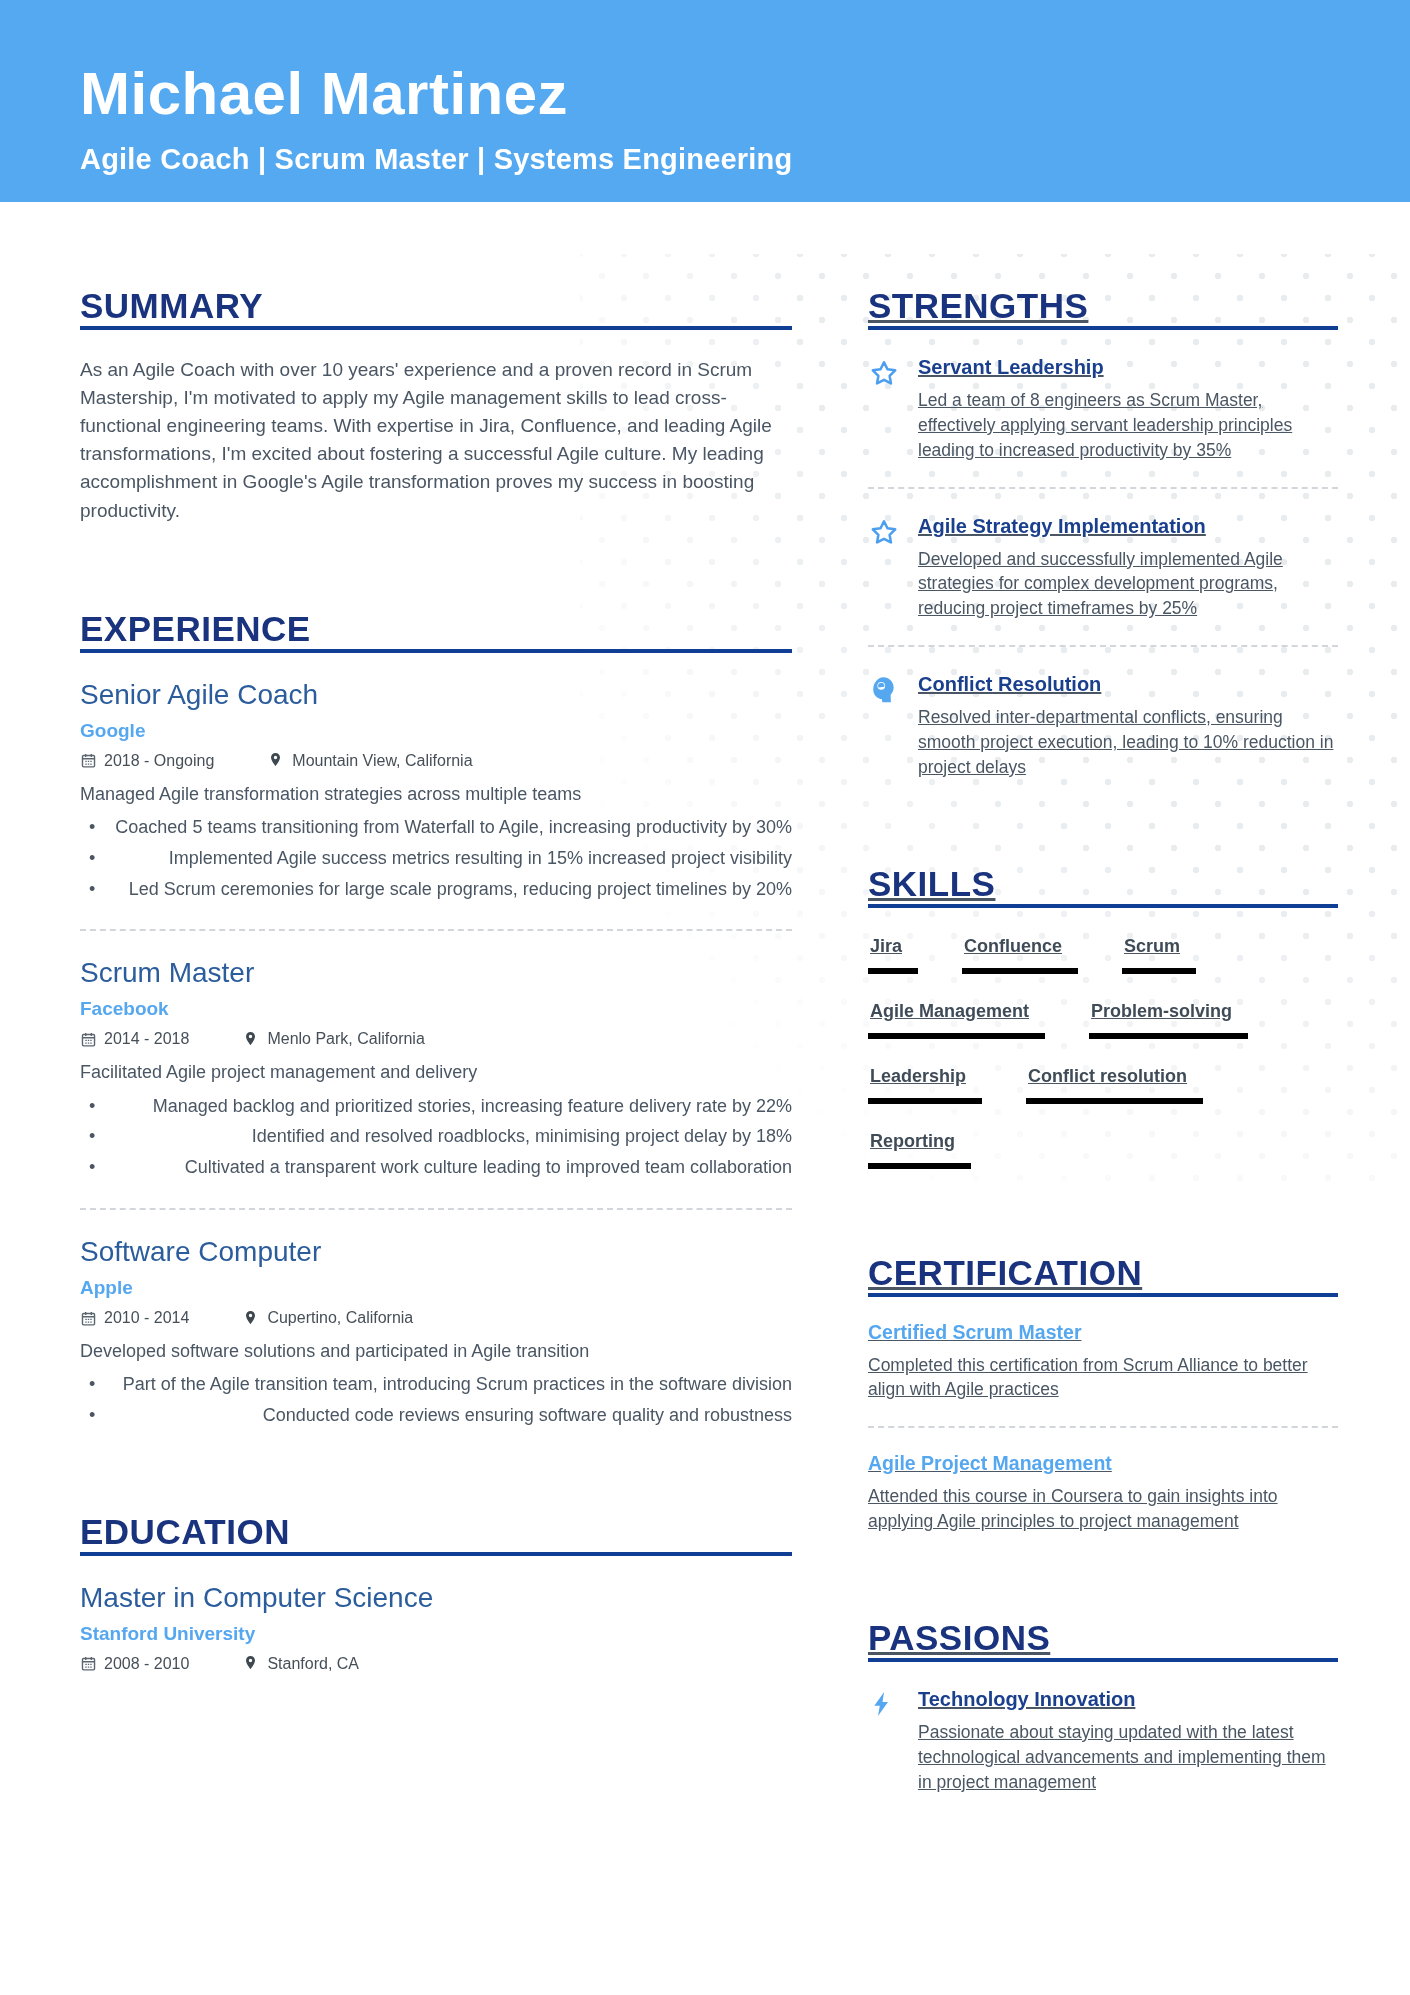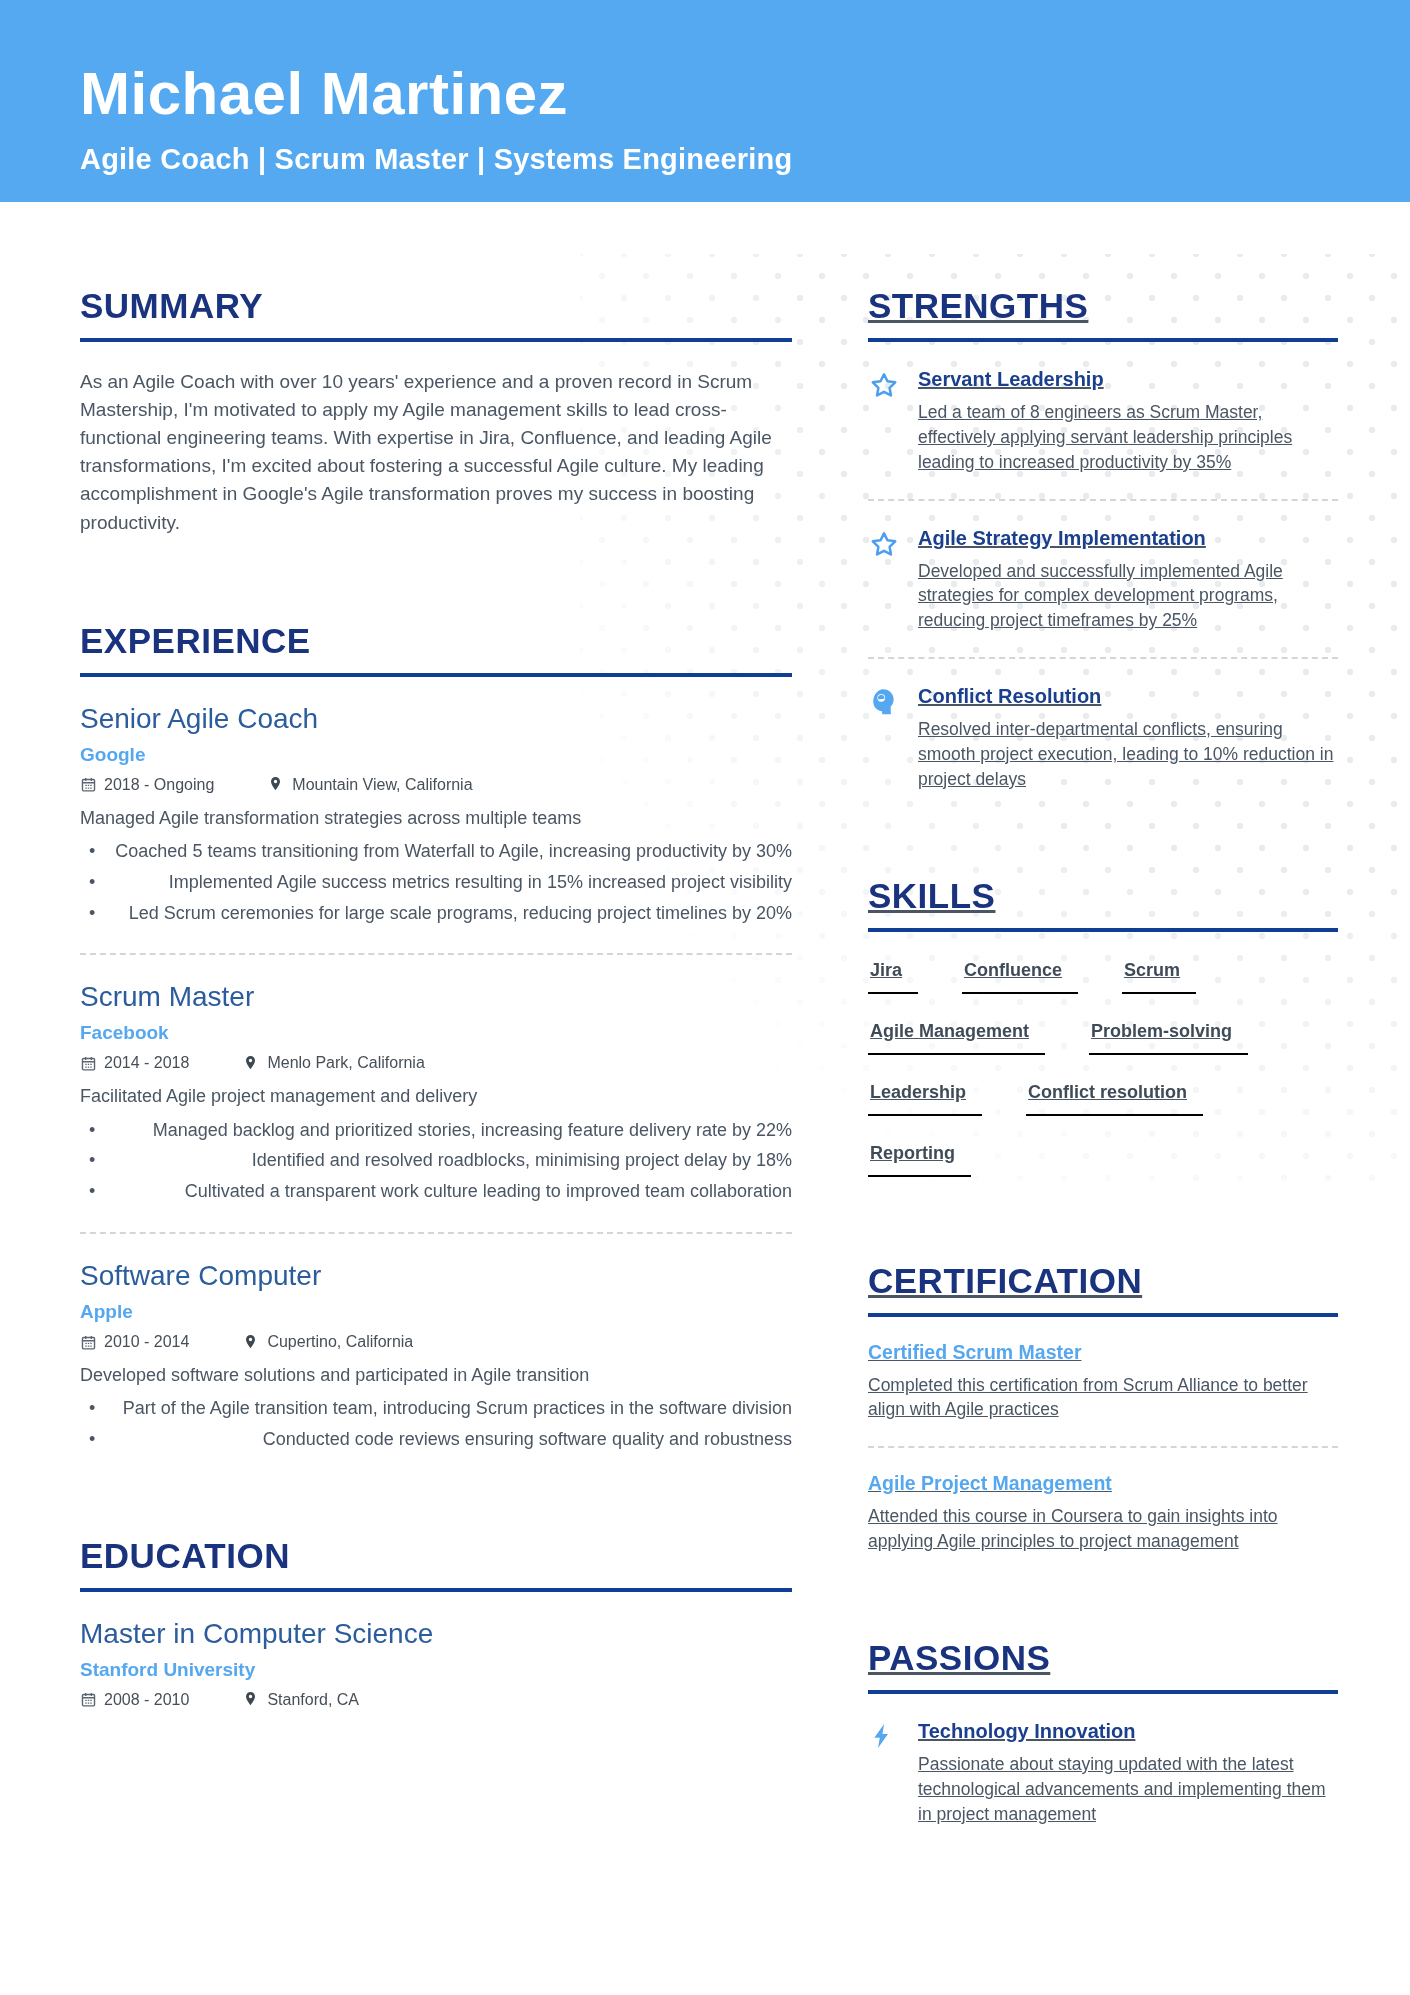--- a/index.html
+++ b/index.html
@@ -42,21 +42,21 @@
     -webkit-mask-image:radial-gradient(farthest-corner at 88% 0%, #000 48%, transparent 82%);
             mask-image:radial-gradient(farthest-corner at 88% 0%, #000 48%, transparent 82%);
   }
   
   .content{display:flex;gap:76px;padding:0 72px 60px 80px;position:relative;z-index:1;}
   .col-left{width:712px;flex:none;}
   .col-right{flex:1;min-width:0;text-decoration:underline;}
   section{margin-top:84px;}
   .sec-head{
     color:var(--heading);font-size:35px;font-weight:800;letter-spacing:.5px;
-    padding-bottom:12px;border-bottom:4px solid var(--rule);
+    border-bottom:4px solid var(--rule);
   }
   
   .summary-text{margin-top:26px;font-size:19px;line-height:1.48;color:var(--body_text);}
   .job{margin-top:26px;}
   .job-title{color:var(--job_title);font-size:28px;font-weight:400;}
   .job-company{color:var(--company);font-size:19px;font-weight:700;margin-top:9px;}
   .meta{display:flex;gap:54px;margin-top:10px;align-items:center;}
   .meta-item{display:flex;align-items:center;gap:7px;font-size:16px;color:var(--meta_text);}
   .meta-item .micon{display:inline-flex;width:17px;height:17px;flex:none;}
   .job-desc{margin-top:12px;font-size:18px;line-height:1.4;color:var(--body_text);}
@@ -70,21 +70,21 @@
   
   .r-item{display:flex;gap:18px;margin-top:26px;}
   .r-icon{width:32px;flex:none;padding-top:2px;}
   .r-body{flex:1;min-width:0;}
   .r-title{color:var(--strength_title);font-size:20px;font-weight:700;}
   .r-text{margin-top:9px;font-size:17.5px;line-height:1.42;color:var(--body_text);}
   .r-sep{border:none;border-top:2px dashed #d2d6db;margin:24px 0 0 0;}
   .skills-wrap{display:flex;flex-wrap:wrap;column-gap:44px;row-gap:27px;margin-top:28px;}
   .skill{
     font-size:18px;font-weight:700;color:var(--skill_text);
-    padding:0 16px 11px 2px;border-bottom:2px solid #000000;
+    padding:0 16px 11px 2px;border-bottom:6px solid #000000;
   }
   .cert{margin-top:24px;}
   .cert-title{color:var(--company);font-size:19.5px;font-weight:700;}
   .cert-text{margin-top:9px;font-size:17.5px;line-height:1.42;color:var(--body_text);}
   svg{display:block;}
 </style>
 </head>
 <body>
 
 <div class="header">

